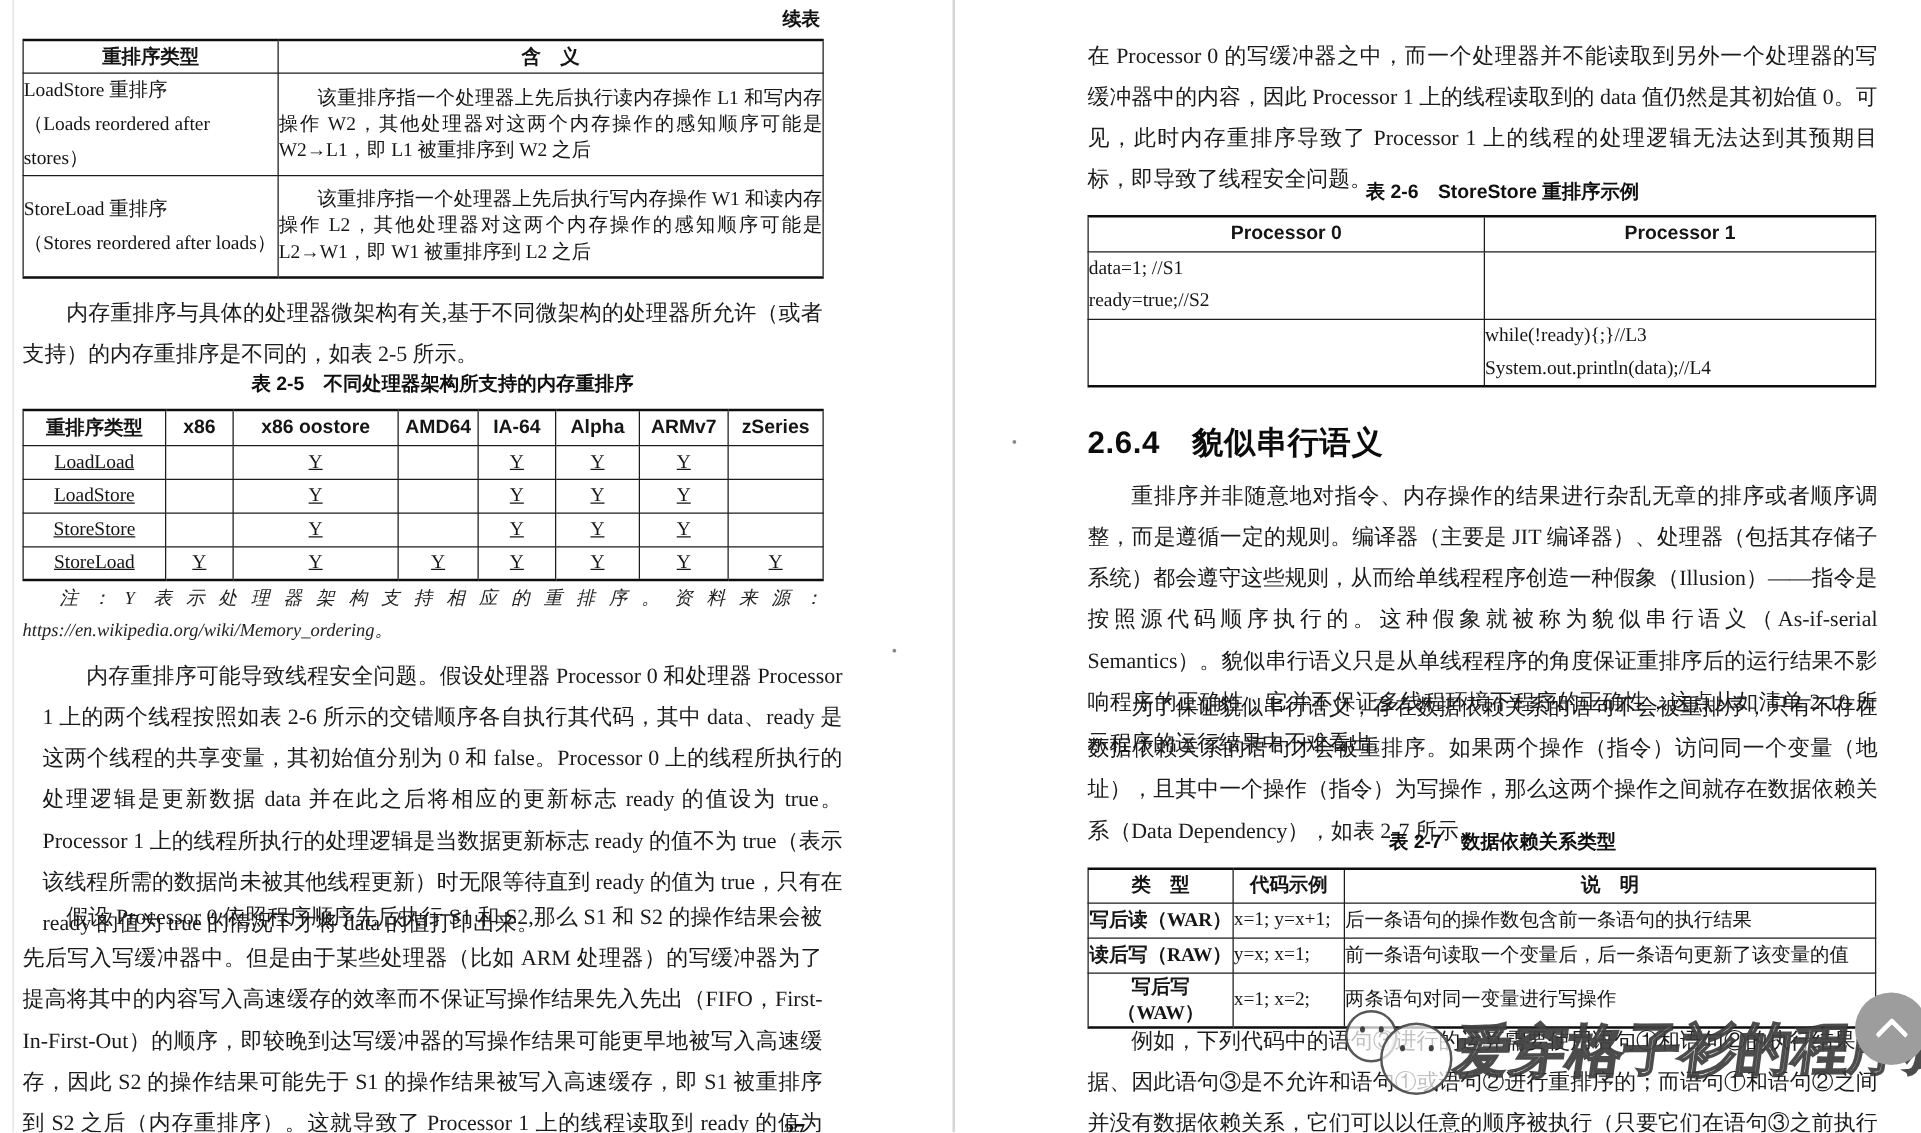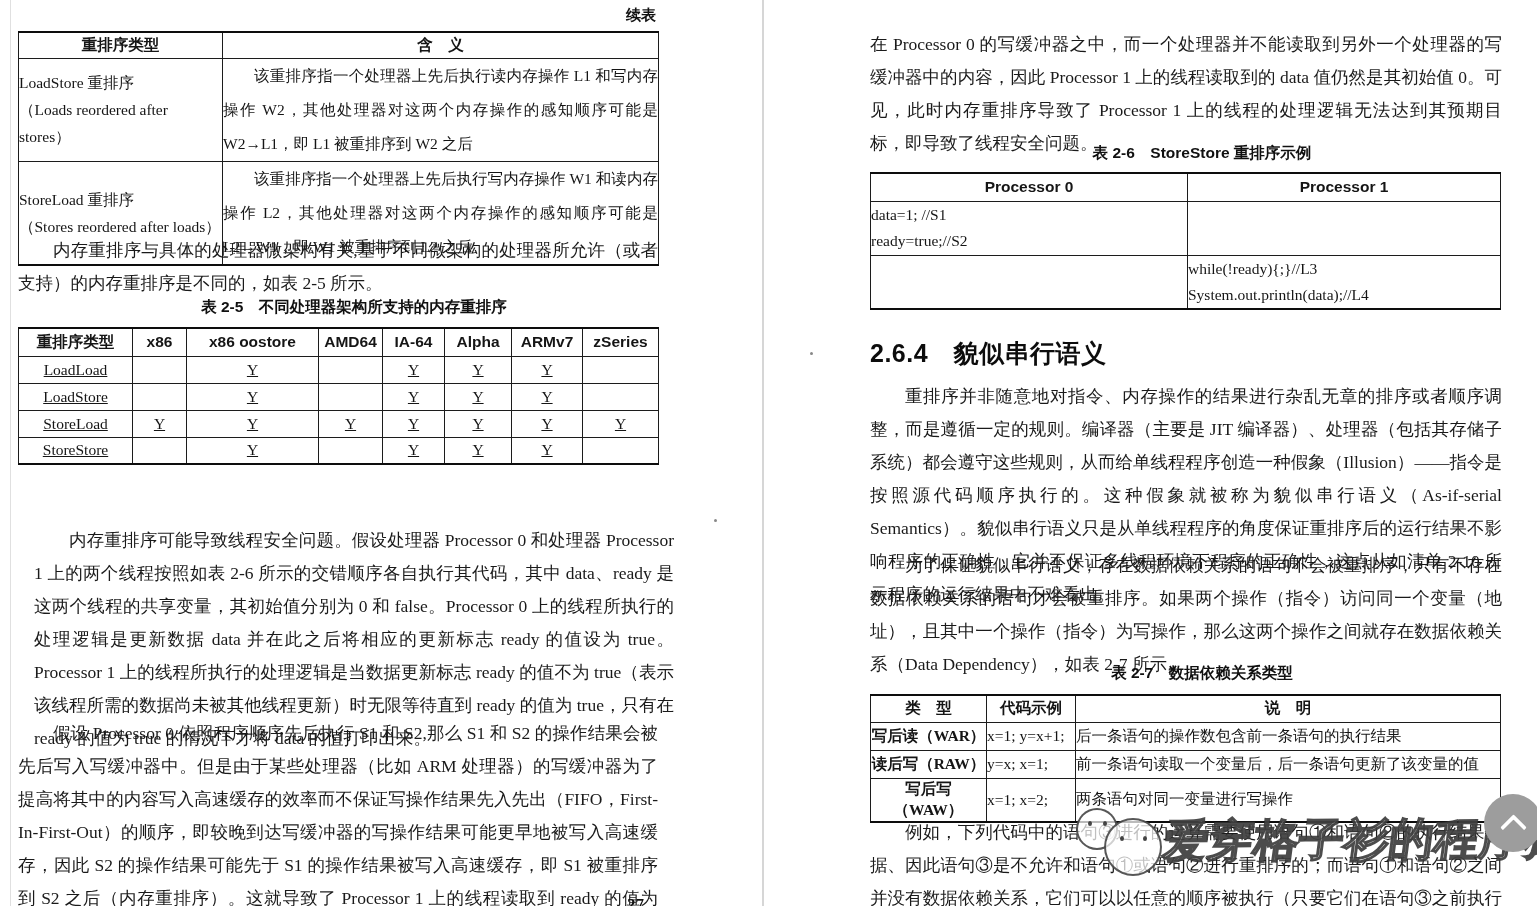--- a/index.html
+++ b/index.html
@@ -26,21 +26,21 @@
            font-family:"Liberation Sans",sans-serif;font-weight:bold;font-size:15.5px;color:#101010;}
 
   table.book{position:absolute;border-collapse:collapse;table-layout:fixed;}
   table.book th,table.book td{border:1.4px solid #1c1c1c;font-size:15.5px;color:#151515;
            padding:0;overflow:hidden;}
   table.book tr:first-child th{border-top:2.6px solid #0d0d0d;}
   table.book tr:last-child td{border-bottom:2.6px solid #0d0d0d;}
   table.book th{font-family:"Liberation Sans",sans-serif;font-weight:bold;text-align:center;}
   .cell-center{text-align:center;text-decoration:underline;}
   .cell-type{padding:8px 4px 8px 12px;line-height:27px;font-size:15.8px;}
-  .cell-meaning{padding:4px 10px;line-height:34px;text-indent:2em;text-align:justify;font-size:15.8px;}
+  .cell-meaning{padding:4px 10px;line-height:21px;text-indent:2em;text-align:justify;font-size:15.8px;}
   .code-cell{vertical-align:top;padding:6px 8px 4px 12px;line-height:26px;font-size:15.5px;}
   .desc-cell{padding:0 6px 0 20px;text-align:left;font-size:15.3px;}
   .code-col{text-align:left;padding-left:8px;font-size:15px;}
   .type-col{text-align:center;font-size:15.3px;font-weight:bold;}
 
   .section-heading{position:absolute;left:0;font-family:"Liberation Sans",sans-serif;
            font-weight:bold;font-size:25px;color:#0c0c0c;letter-spacing:.5px;}
 
   .page-number{position:absolute;left:609px;top:895px;font-size:17px;font-weight:bold;color:#111;}
 
@@ -146,42 +146,43 @@
         <td class="cell-center">LoadStore</td>
         <td class="cell-center"></td>
         <td class="cell-center">Y</td>
         <td class="cell-center"></td>
         <td class="cell-center">Y</td>
         <td class="cell-center">Y</td>
         <td class="cell-center">Y</td>
         <td class="cell-center"></td>
       </tr>
       <tr style="height:27px;">
+        <td class="cell-center">StoreStore</td>
+        <td class="cell-center"></td>
+        <td class="cell-center">Y</td>
+        <td class="cell-center"></td>
+        <td class="cell-center">Y</td>
+        <td class="cell-center">Y</td>
+        <td class="cell-center">Y</td>
+        <td class="cell-center"></td>
+      </tr>
+      <tr style="height:27px;">
         <td class="cell-center">StoreLoad</td>
         <td class="cell-center">Y</td>
         <td class="cell-center">Y</td>
         <td class="cell-center">Y</td>
         <td class="cell-center">Y</td>
         <td class="cell-center">Y</td>
         <td class="cell-center">Y</td>
         <td class="cell-center">Y</td>
       </tr>
-      <tr style="height:27px;">
-        <td class="cell-center">StoreStore</td>
-        <td class="cell-center"></td>
-        <td class="cell-center">Y</td>
-        <td class="cell-center"></td>
-        <td class="cell-center">Y</td>
-        <td class="cell-center">Y</td>
-        <td class="cell-center">Y</td>
-        <td class="cell-center"></td>
-      </tr>
-    </tbody>
-      </table>
-
+    </tbody>
+      </table>
+
+    <div class="note" style="top:466px;">注：Y 表示处理器架构支持相应的重排序。资料来源：https://en.wikipedia.org/wiki/Memory_ordering。</div>
 
     <div class="para indent" style="top:524px;margin-left:16px;">内存重排序可能导致线程安全问题。假设处理器 Processor 0 和处理器 Processor 1 上的两个线程按照如表 2-6 所示的交错顺序各自执行其代码，其中 data、ready 是这两个线程的共享变量，其初始值分别为 0 和 false。Processor 0 上的线程所执行的处理逻辑是更新数据 data 并在此之后将相应的更新标志 ready 的值设为 true。Processor 1 上的线程所执行的处理逻辑是当数据更新标志 ready 的值不为 true（表示该线程所需的数据尚未被其他线程更新）时无限等待直到 ready 的值为 true，只有在 ready 的值为 true 的情况下才将 data 的值打印出来。</div>
 
     <div class="para indent" style="top:717px;">假设 Processor 0 依照程序顺序先后执行 S1 和 S2,那么 S1 和 S2 的操作结果会被先后写入写缓冲器中。但是由于某些处理器（比如 ARM 处理器）的写缓冲器为了提高将其中的内容写入高速缓存的效率而不保证写操作结果先入先出（FIFO，First-In-First-Out）的顺序，即较晚到达写缓冲器的写操作结果可能更早地被写入高速缓存，因此 S2 的操作结果可能先于 S1 的操作结果被写入高速缓存，即 S1 被重排序到 S2 之后（内存重排序）。这就导致了 Processor 1 上的线程读取到 ready 的值为 true 时，由于 S1 的操作结果仍然停留</div>
 
     <div class="page-number">27</div>
   </div>
 
   <div class="page page-right">
 

